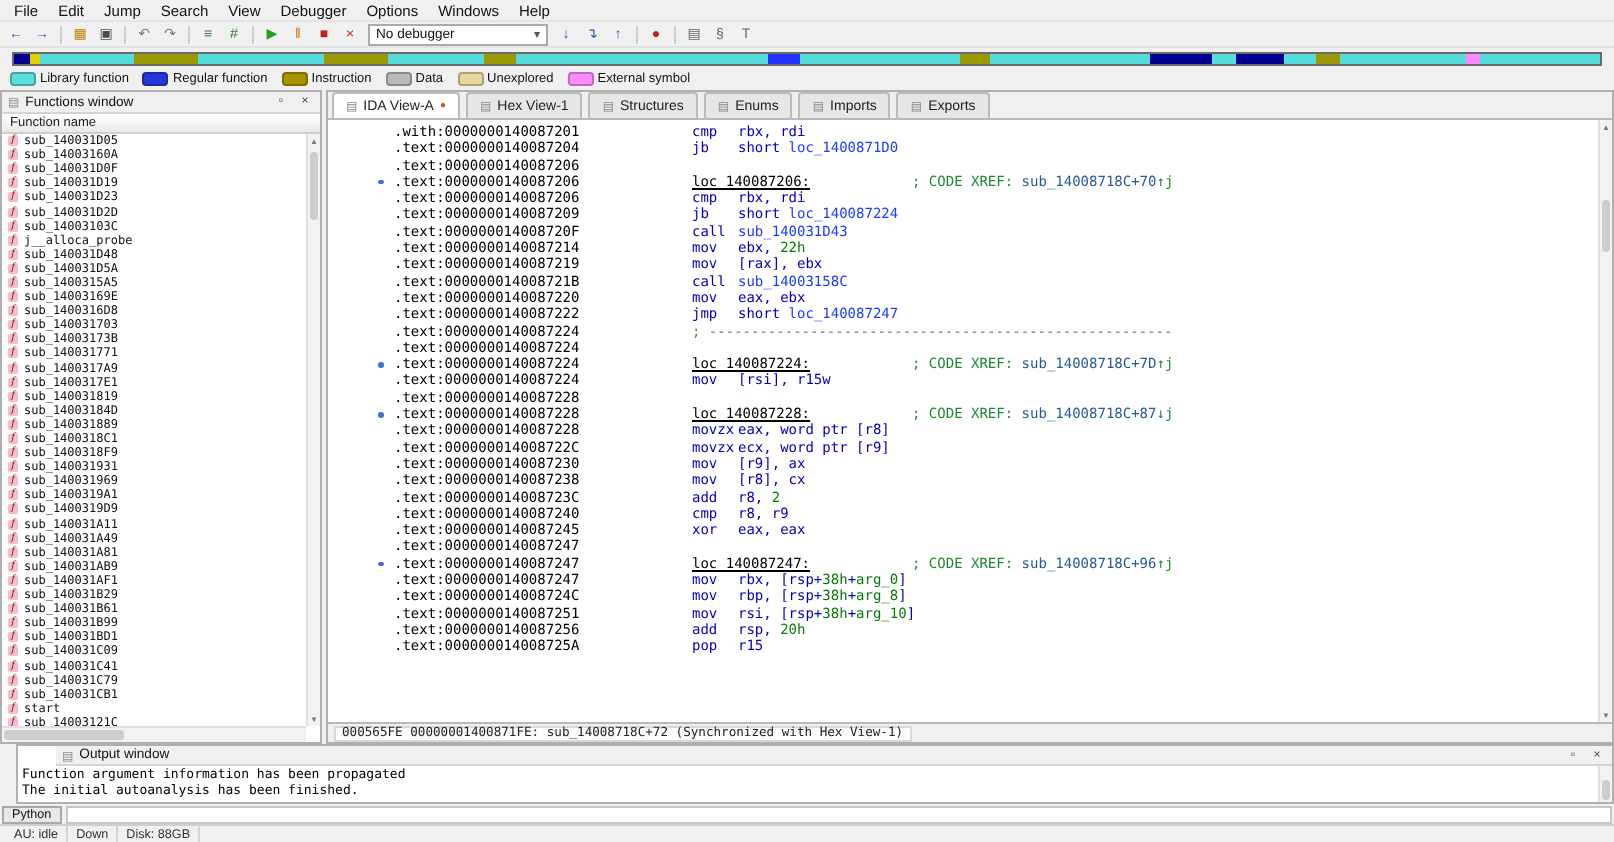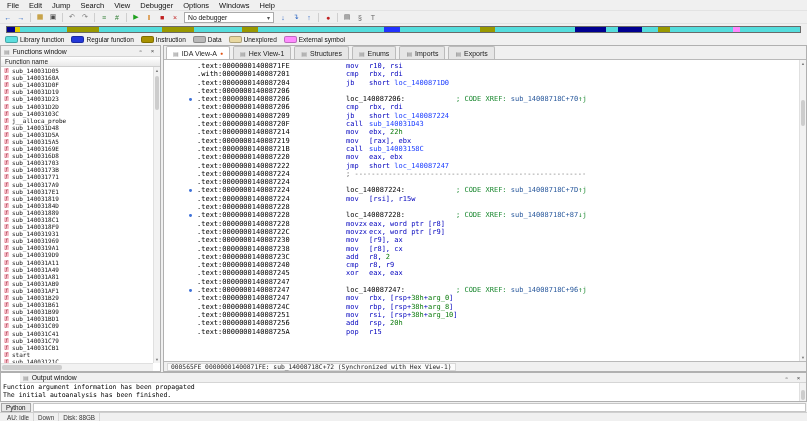--- a/index.html
+++ b/index.html
@@ -50,33 +50,33 @@
   .tab.active{background:#fff;}
   .tab-close{font-size:5px;color:#e05010;}
 
   .asm{position:absolute;top:14px;left:0;right:7px;bottom:10px;overflow:hidden;background:#fff;font-family:"DejaVu Sans Mono",monospace;font-size:7px;padding-top:2px;}
   .asm-line{position:relative;height:8.3px;line-height:8.3px;white-space:pre;}
   .dot{position:absolute;left:25px;top:2.8px;width:2.8px;height:2.8px;border-radius:50%;background:#3f72d9;}
   .a-addr{position:absolute;left:33px;color:#000;}
   .a-body{position:absolute;left:182px;}
   .a-cmt{position:absolute;left:292px;}
   .mnem{display:inline-block;width:23px;color:#0000bd;}
-  .lbl{color:#000;}
+  .lbl{color:#000;text-decoration:underline;}
   .sep{color:#6e6e6e;}
   .op-o,.op-k{color:#0000bd;}
   .op-n{color:#1a3cff;}
   .op-g,.op-v{color:#0a7a0a;}
   .cm-c{color:#1e8a33;}
   .cm-cn{color:#28589c;}
   .asm-vscroll{position:absolute;top:14px;right:0;width:7px;bottom:10px;background:#f2f2f2;border-left:1px solid #e0e0e0;}
   .asm-status{position:absolute;left:0;right:0;bottom:0;height:10px;background:#f0f0f0;border-top:1px solid #b9b9b9;display:flex;align-items:center;padding:0 3px;}
   .asm-status-cell{border:1px solid #d8d8d8;background:#fbfbfb;padding:0 3px;height:8px;display:flex;align-items:center;font-family:"DejaVu Sans Mono",monospace;font-size:6.3px;color:#222;white-space:nowrap;}
 
   
-  .output-window{position:absolute;left:0;right:0;top:372px;height:30px;background:#fff;border:1px solid #b0b0b0;padding-left:19px;}
+  .output-window{position:absolute;left:8px;right:0;top:372px;height:30px;background:#fff;border:1px solid #b0b0b0;padding-left:19px;}
   .ow-title{height:10px;background:#f0f0f0;border-bottom:1px solid #d5d5d5;display:flex;align-items:center;padding:0 3px;font-size:6.8px;gap:3px;}
   .ow-label{flex:1;}
   .ow-body{position:absolute;top:10px;left:0;right:7px;bottom:0;overflow:hidden;font-family:"DejaVu Sans Mono",monospace;font-size:6.5px;}
   .out-line{height:8px;line-height:8px;white-space:pre;padding-left:2px;color:#000;}
   .ow-vscroll{position:absolute;top:10px;right:0;bottom:0;width:7px;background:#f2f2f2;border-left:1px solid #e0e0e0;}
 
   
   .python-bar{position:absolute;left:0;right:0;top:402px;height:10px;display:flex;align-items:center;background:#f0f0f0;gap:2px;padding:0 1px;}
   .py-btn{height:9px;border:1px solid #a8a8a8;background:#e8e8e8;font-size:6.3px;display:flex;align-items:center;padding:0 4px;}
   .py-input{flex:1;height:9px;border:1px solid #c6c6c6;background:#fff;font-size:6.3px;font-family:"DejaVu Sans Mono",monospace;padding:0 2px;outline:none;}
@@ -397,21 +397,20 @@
       <div class="tab">
         <span class="wicon">▤</span>
         <span>Imports</span>
       </div>
       <div class="tab">
         <span class="wicon">▤</span>
         <span>Exports</span>
       </div>
     </div>
   <div class="asm">
-      <div class="asm-line"><span class="a-addr">.text:00000001400871FE</span><span class="a-body"><span class="mnem">mov</span><span class="op-o">r10, rsi</span></span></div>
       <div class="asm-line"><span class="a-addr">.with:0000000140087201</span><span class="a-body"><span class="mnem">cmp</span><span class="op-o">rbx, rdi</span></span></div>
       <div class="asm-line"><span class="a-addr">.text:0000000140087204</span><span class="a-body"><span class="mnem">jb</span><span class="op-k">short </span><span class="op-n">loc_1400871D0</span></span></div>
       <div class="asm-line"><span class="a-addr">.text:0000000140087206</span><span class="a-body"></span></div>
       <div class="asm-line"><span class="dot"></span><span class="a-addr">.text:0000000140087206</span><span class="a-body"><span class="lbl">loc_140087206:</span></span><span class="a-cmt"><span class="cm-c">; CODE XREF: </span><span class="cm-cn">sub_14008718C+70</span><span class="cm-c">↑j</span></span></div>
       <div class="asm-line"><span class="a-addr">.text:0000000140087206</span><span class="a-body"><span class="mnem">cmp</span><span class="op-o">rbx, rdi</span></span></div>
       <div class="asm-line"><span class="a-addr">.text:0000000140087209</span><span class="a-body"><span class="mnem">jb</span><span class="op-k">short </span><span class="op-n">loc_140087224</span></span></div>
       <div class="asm-line"><span class="a-addr">.text:000000014008720F</span><span class="a-body"><span class="mnem">call</span><span class="op-n">sub_140031D43</span></span></div>
       <div class="asm-line"><span class="a-addr">.text:0000000140087214</span><span class="a-body"><span class="mnem">mov</span><span class="op-o">ebx, </span><span class="op-g">22h</span></span></div>
       <div class="asm-line"><span class="a-addr">.text:0000000140087219</span><span class="a-body"><span class="mnem">mov</span><span class="op-o">[rax], ebx</span></span></div>
       <div class="asm-line"><span class="a-addr">.text:000000014008721B</span><span class="a-body"><span class="mnem">call</span><span class="op-n">sub_14003158C</span></span></div>

